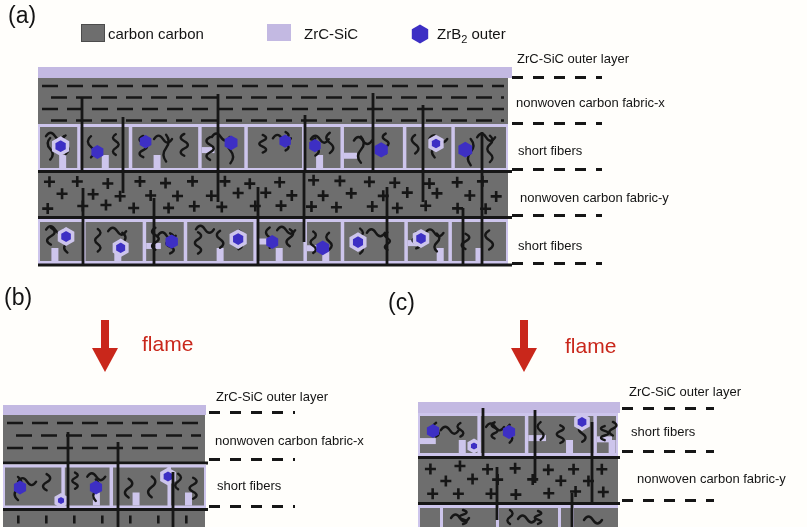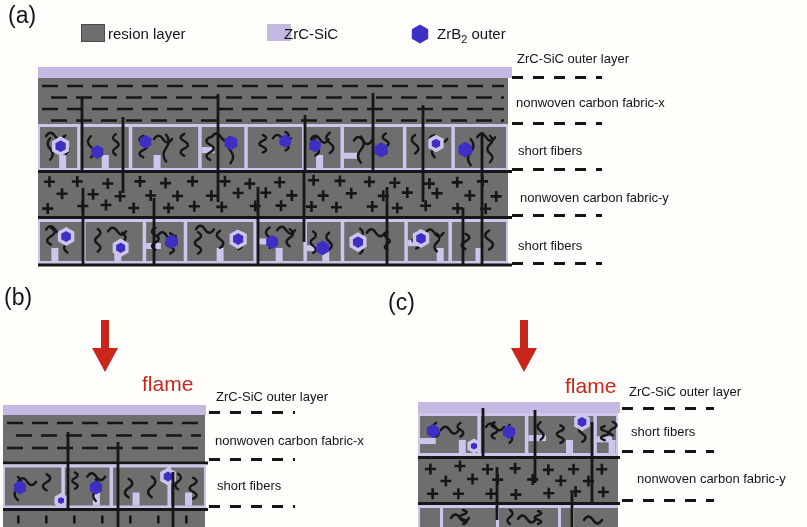--- a/index.html
+++ b/index.html
@@ -12,36 +12,36 @@
   .layer-label{position:absolute;font-size:13px;white-space:nowrap;color:var(--text_black);}
   .legend-label{position:absolute;font-size:15px;white-space:nowrap;color:var(--text_black);}
   .legend-label sub{font-size:11px;}
   .swatch{position:absolute;width:22px;height:16px;}
   .swatch-gray{background:var(--resin_gray);border:1px solid var(--swatch_border);}
   .swatch-purple{background:var(--zrc_sic);width:24px;height:17px;}
   .dash-row{
     position:absolute;height:3px;
     background:repeating-linear-gradient(90deg,var(--fiber_black) 0 11px,transparent 11px 21px);
   }
-  .flame-label{position:absolute;font-size:21px;color:var(--flame_red);margin-top:40px;}
+  .flame-label{position:absolute;font-size:21px;color:var(--flame_red);}
   svg.diagram,svg.flame-arrow,svg.legend-hex{position:absolute;}
 </style>
 </head>
 <body>
 
 <div class="stage">
 
   <div class="panel-tag" style="left:8px;top:3px;">(a)</div>
   <div class="panel-tag" style="left:4px;top:285px;">(b)</div>
   <div class="panel-tag" style="left:388px;top:290px;">(c)</div>
 
   <div class="swatch swatch-gray" style="left:81px;top:24px;"></div>
-  <div class="legend-label" style="left:108px;top:25px;">resion layer</div>
+  <div class="legend-label" style="left:108px;top:25px;">carbon carbon</div>
   <div class="swatch swatch-purple" style="left:267px;top:24px;"></div>
-  <div class="legend-label" style="left:284px;top:25px;">ZrC-SiC</div>
+  <div class="legend-label" style="left:304px;top:25px;">ZrC-SiC</div>
   <svg class="legend-hex" style="left:409px;top:22px;" width="22" height="24">
     <polygon points="19.2,16.8 11,21.5 2.8,16.8 2.8,7.2 11,2.5 19.2,7.2" id="legend-hex-poly" fill="#3d2fc4"></polygon>
   </svg>
   <div class="legend-label" style="left:437px;top:25px;"><span>ZrB</span><sub>2</sub><span> outer</span></div>
 
   <svg id="svg-a" class="diagram" style="left:38px;top:65px;" width="476" height="205">
       <rect x="0" y="2" width="474" height="11" fill="#c3b9e2"></rect>
       <rect x="0" y="13" width="470" height="46" fill="#6e6e6e"></rect>
       <line x1="4" y1="21" x2="466" y2="21" stroke="#161616" stroke-width="2.6" stroke-dasharray="16 9"></line>
       <line x1="13" y1="32.5" x2="466" y2="32.5" stroke="#161616" stroke-width="2.6" stroke-dasharray="16 9"></line>

